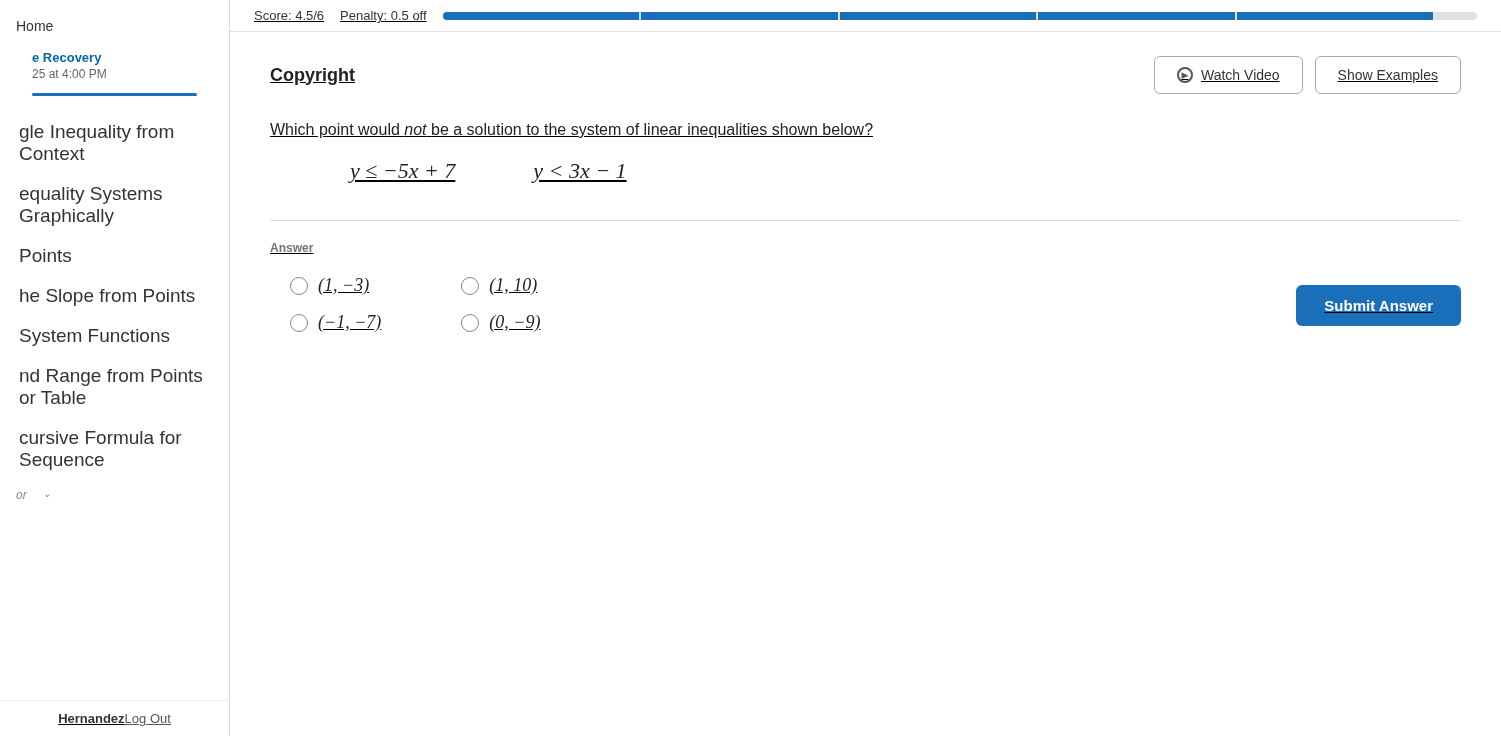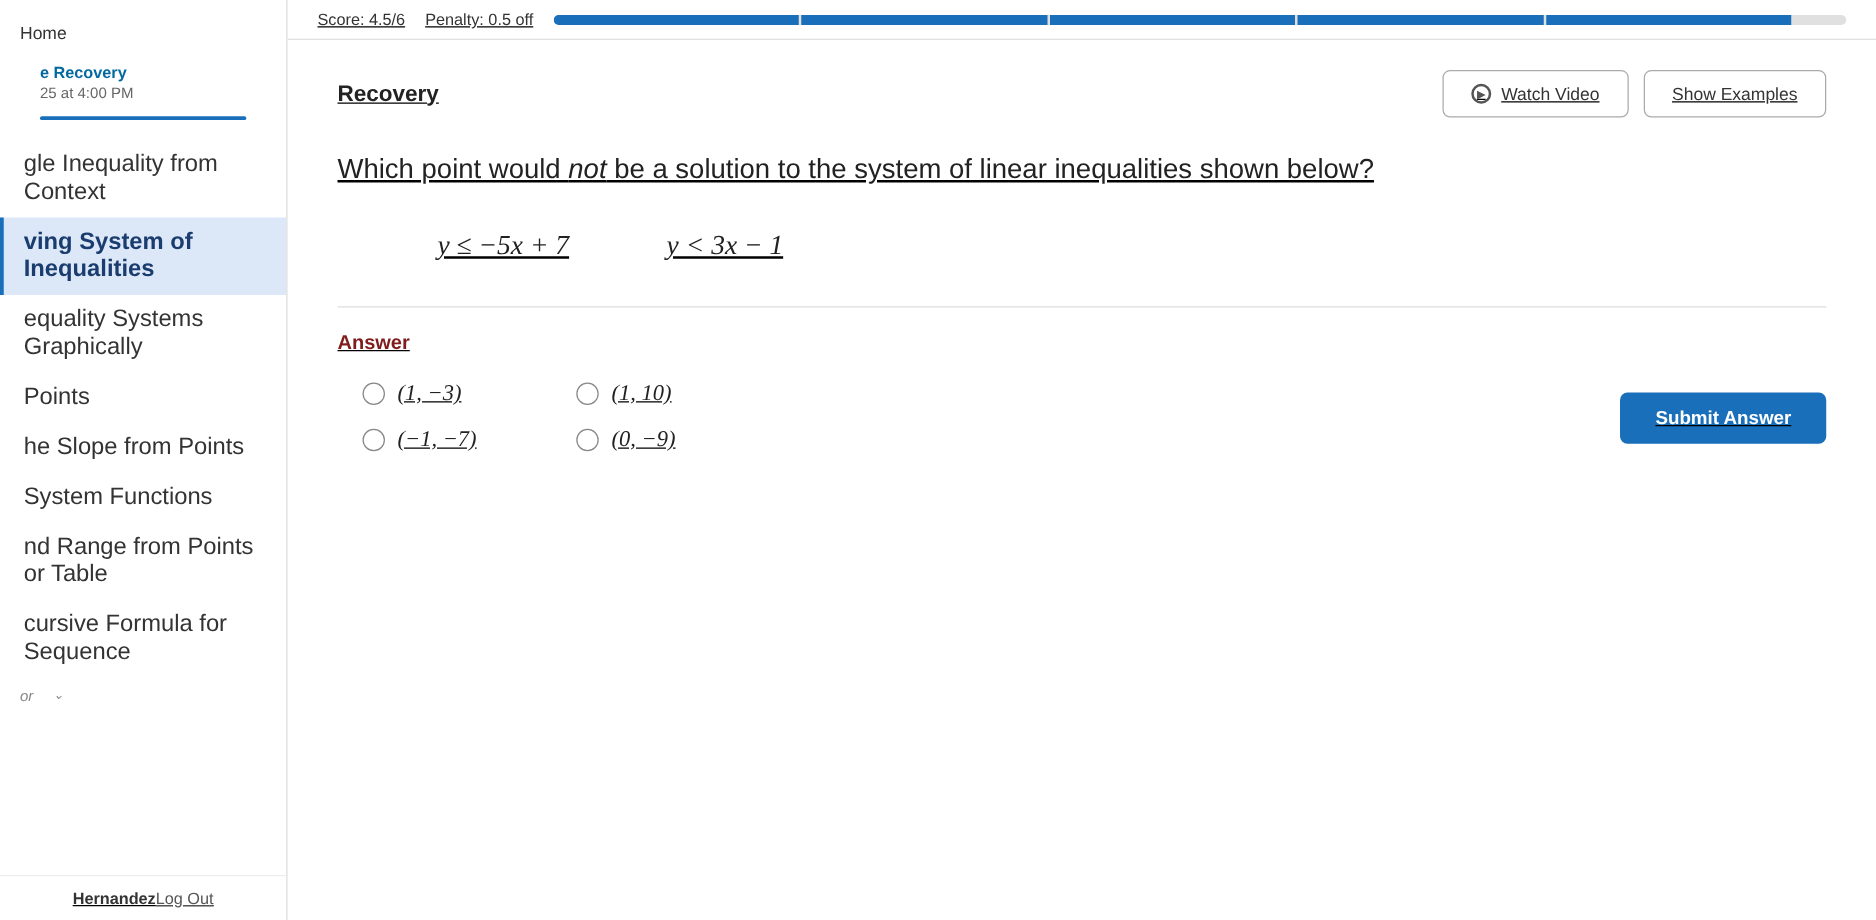--- a/index.html
+++ b/index.html
@@ -175,46 +175,46 @@
       border: 2px solid #555;
       border-radius: 50%;
       display: inline-flex;
       align-items: center;
       justify-content: center;
       font-size: 9px;
       color: #555;
     }
 
     .question-text {
-      font-size: 22px;
+      font-size: 16px;
       color: #222;
-      margin-bottom: 32px;
+      margin-bottom: 16px;
       line-height: 1.5;
     }
     .question-text em { font-style: italic; }
 
     .inequalities {
       display: flex;
       gap: 78px;
       font-size: 22px;
       color: #222;
       margin-bottom: 36px;
       padding-left: 80px;
     }
 
     .divider-line {
       border: none;
       border-top: 1px solid #ddd;
       margin: 8px 0 20px 0;
     }
 
     .answer-label {
-      font-size: 16px;
-      font-weight: bold;
-      color: #7f1d1d;
+      font-size: 12px;
+      font-weight: bold;
+      color: #737373;
       margin-bottom: 20px;
     }
 
     .answer-options {
       display: grid;
       grid-template-columns: 1fr 1fr;
       gap: 16px 80px;
       margin-bottom: 24px;
       padding-left: 20px;
     }
@@ -268,21 +268,20 @@
 <div class="sidebar">
   <div class="sidebar-top">
     <div class="sidebar-home">Home</div>
     <div class="sidebar-section-title">e Recovery</div>
     <div class="sidebar-date">25 at 4:00 PM</div>
     <div class="sidebar-divider"></div>
   </div>
 
   <div>
     <div class="sidebar-nav-item">gle Inequality from Context</div>
-    <div class="sidebar-nav-item active">ving System of Inequalities</div>
     <div class="sidebar-nav-item">equality Systems Graphically</div>
     <div class="sidebar-nav-item">Points</div>
     <div class="sidebar-nav-item">he Slope from Points</div>
     <div class="sidebar-nav-item">System Functions</div>
     <div class="sidebar-nav-item">nd Range from Points or Table</div>
     <div class="sidebar-nav-item">cursive Formula for Sequence</div>
   </div>
 
   <div class="sidebar-or">
     <span>or</span>
@@ -305,21 +304,21 @@
       <div class="progress-segment" style="width:19%"></div>
       <div class="progress-segment" style="width:19%"></div>
       <div class="progress-segment" style="width:19%"></div>
       <div class="progress-segment" style="width:19%"></div>
     </div>
   </div>
 
   <div class="question-area">
 
     <div class="question-header">
-      <span class="question-label">Recovery</span>
+      <span class="question-label">Copyright</span>
       <div class="question-buttons">
         <button class="btn-watch-video">
           <span class="play-icon">▶</span>
           <span>Watch Video</span>
         </button>
         <button class="btn-show-examples">Show Examples</button>
       </div>
     </div>
 
     <div class="question-text">

